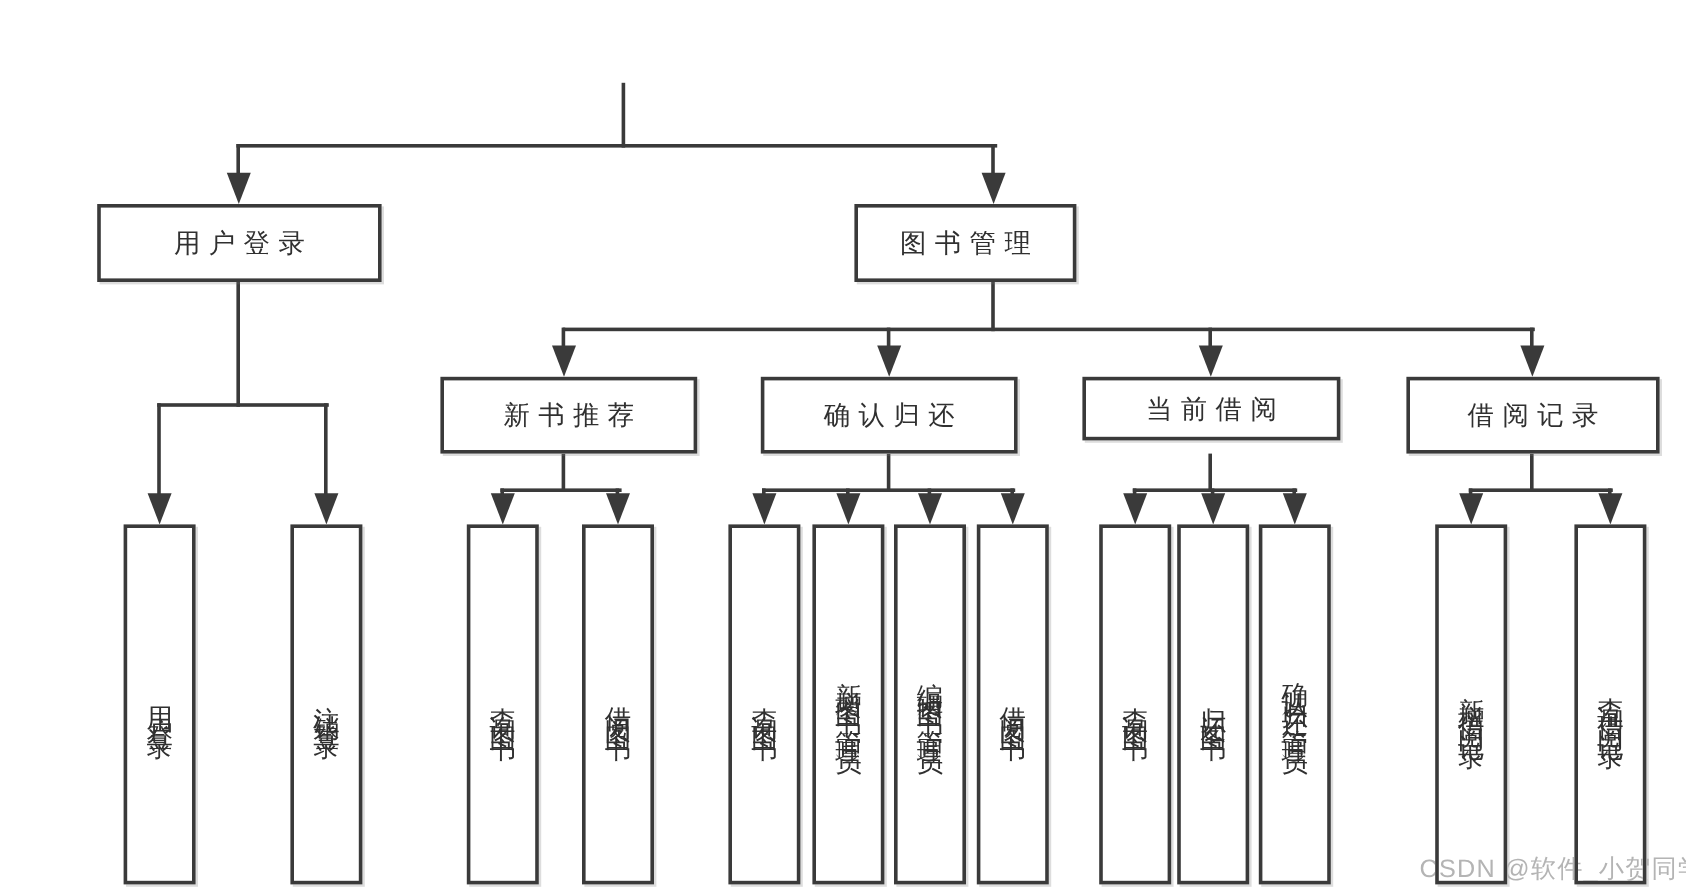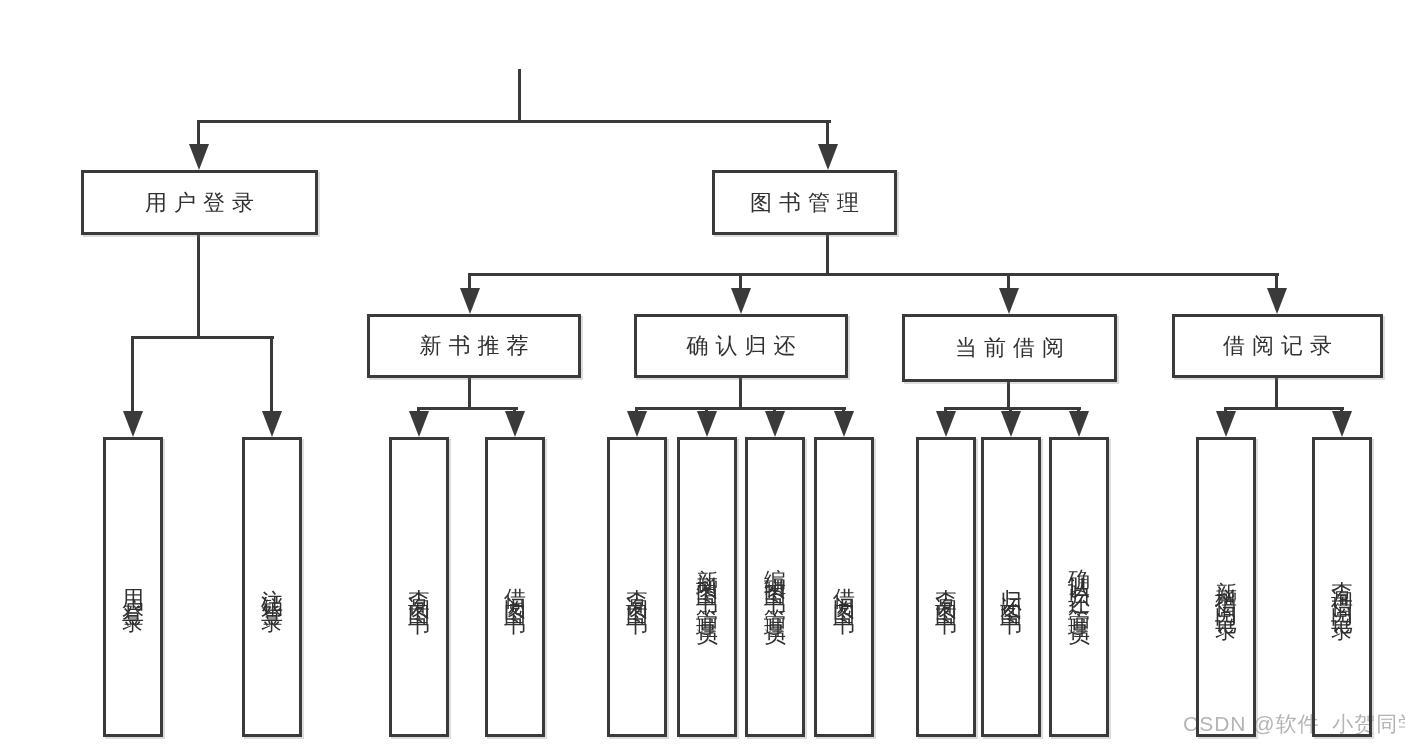--- a/index.html
+++ b/index.html
@@ -106,21 +106,21 @@
   <div class="box hbox" style="left:712px;top:170px;width:185px;height:65px;">
     <span>图书管理</span>
   </div>
 
   <div class="box hbox" style="left:367px;top:314px;width:214px;height:64px;">
     <span>新书推荐</span>
   </div>
   <div class="box hbox" style="left:634px;top:314px;width:214px;height:64px;">
     <span>确认归还</span>
   </div>
-  <div class="box hbox" style="left:902px;top:314px;width:215px;height:68px;">
+  <div class="box hbox" style="left:902px;top:314px;width:215px;height:53px;">
     <span>当前借阅</span>
   </div>
   <div class="box hbox" style="left:1172px;top:314px;width:211px;height:64px;">
     <span>借阅记录</span>
   </div>
 
   <div class="box vbox" style="left:103px;top:437px;width:60px;height:300px;">
     <span>用户登录</span>
   </div>
   <div class="box vbox" style="left:242px;top:437px;width:60px;height:300px;">

